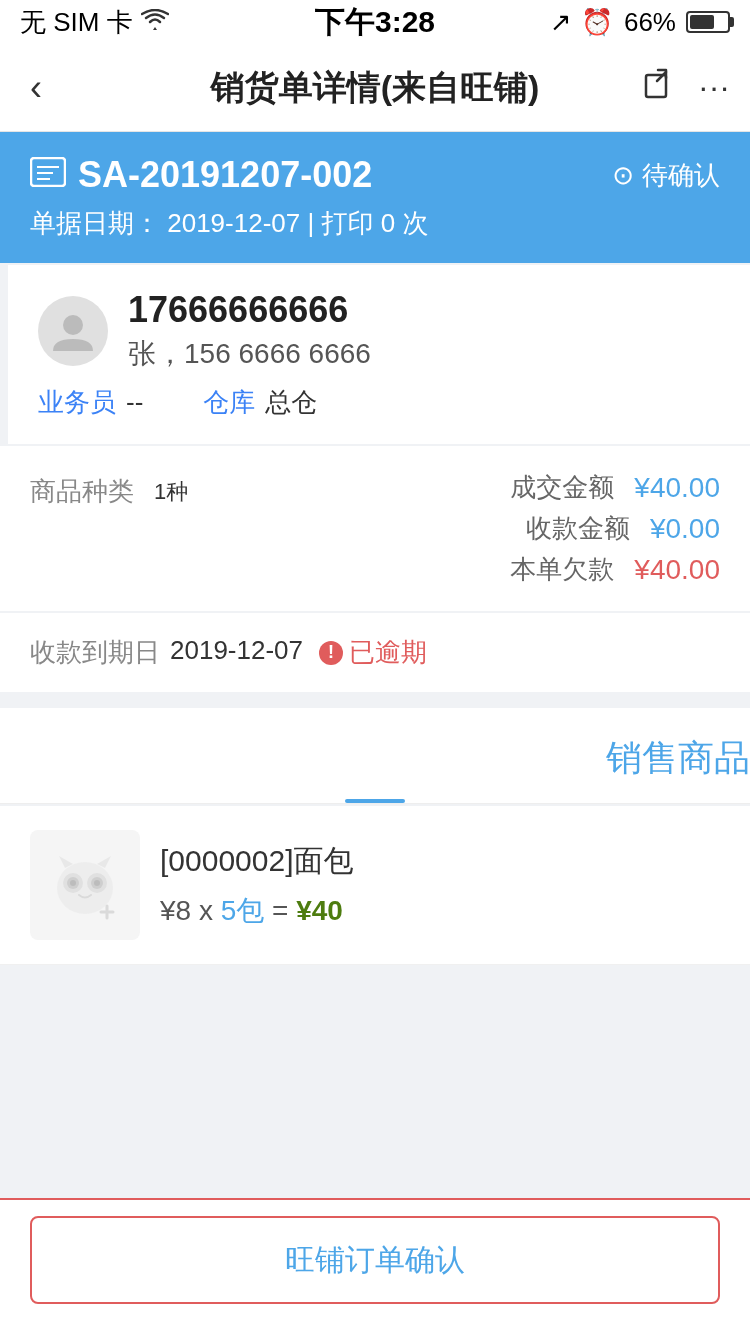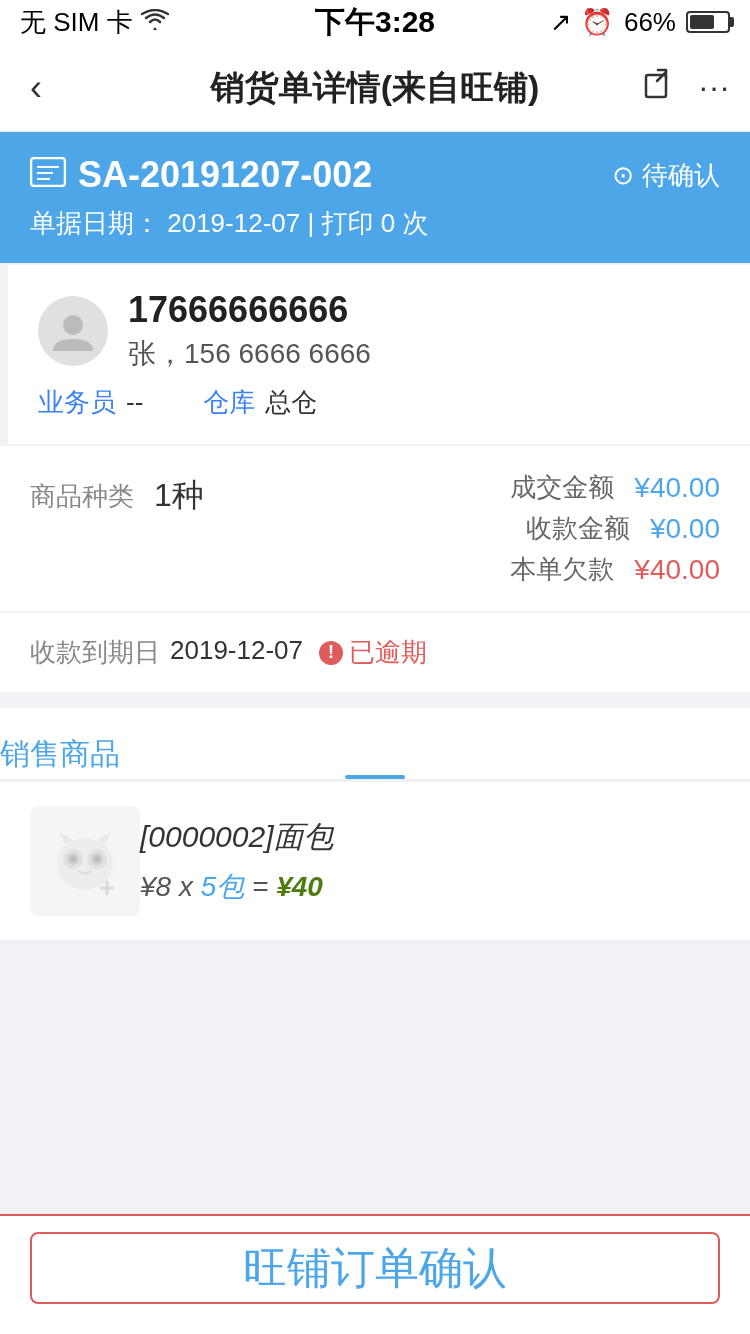--- a/index.html
+++ b/index.html
@@ -199,21 +199,21 @@
     .summary-left {
       display: flex;
       align-items: center;
       gap: 20px;
       flex: 1;
       font-size: 26px;
       color: #666;
       padding-top: 4px;
     }
     .summary-label { color: #888; }
-    .summary-value { color: #333; font-size: 32px; }
+    .summary-value { color: #333; font-size: 22px; }
     .summary-right {
       display: flex;
       flex-direction: column;
       align-items: flex-end;
       gap: 6px;
     }
     .summary-row {
       display: flex;
       align-items: center;
       gap: 20px;
@@ -257,23 +257,23 @@
 
     
     .tabs {
       background: #fff;
       display: flex;
       margin-top: 16px;
       border-bottom: 1px solid #eee;
     }
     .tab {
       flex: 1;
-      text-align: left;
-      padding: 26px 0 4px;
-      font-size: 30px;
+      text-align: right;
+      padding: 26px 0 20px;
+      font-size: 36px;
       color: #888;
       cursor: pointer;
       position: relative;
     }
     .tab.active {
       color: #4da6e8;
     }
     .tab.active::after {
       content: '';
       position: absolute;
@@ -288,22 +288,22 @@
 
     
     .product-list {
       background: #fff;
       margin-top: 2px;
     }
     .product-item {
       display: flex;
       align-items: center;
       padding: 24px 30px;
+      gap: 20px;
       border-bottom: 1px solid #f0f0f0;
-      font-style: italic;
     }
     .product-thumb {
       width: 110px;
       height: 110px;
       background: #f5f5f5;
       border-radius: 8px;
       display: flex;
       align-items: center;
       justify-content: center;
       flex-shrink: 0;
@@ -341,25 +341,25 @@
       position: fixed;
       bottom: 0;
       left: 0;
       width: 750px;
       background: #fff;
       padding: 16px 30px 30px;
       border-top: 2px solid #e05c5c;
     }
     .confirm-btn {
       width: 100%;
-      height: 72px;
+      height: 88px;
       border: 2px solid #e05c5c;
       background: #fff;
       border-radius: 8px;
-      font-size: 44px;
+      font-size: 30px;
       color: #4da6e8;
       cursor: pointer;
       display: flex;
       align-items: center;
       justify-content: center;
     }
   </style>
 </head>
 <body>
 

